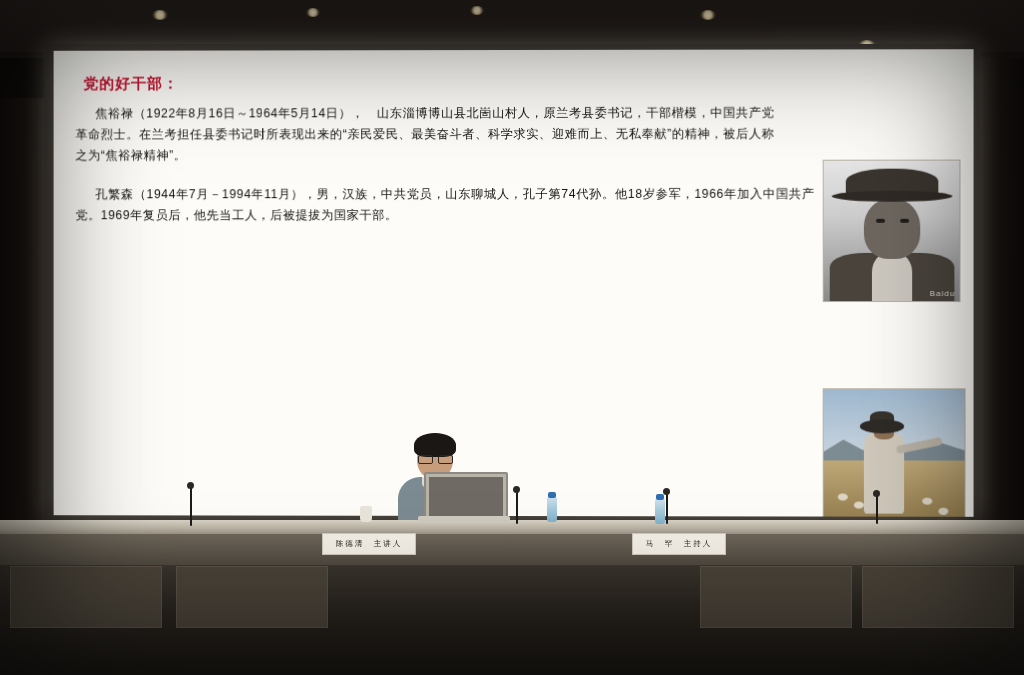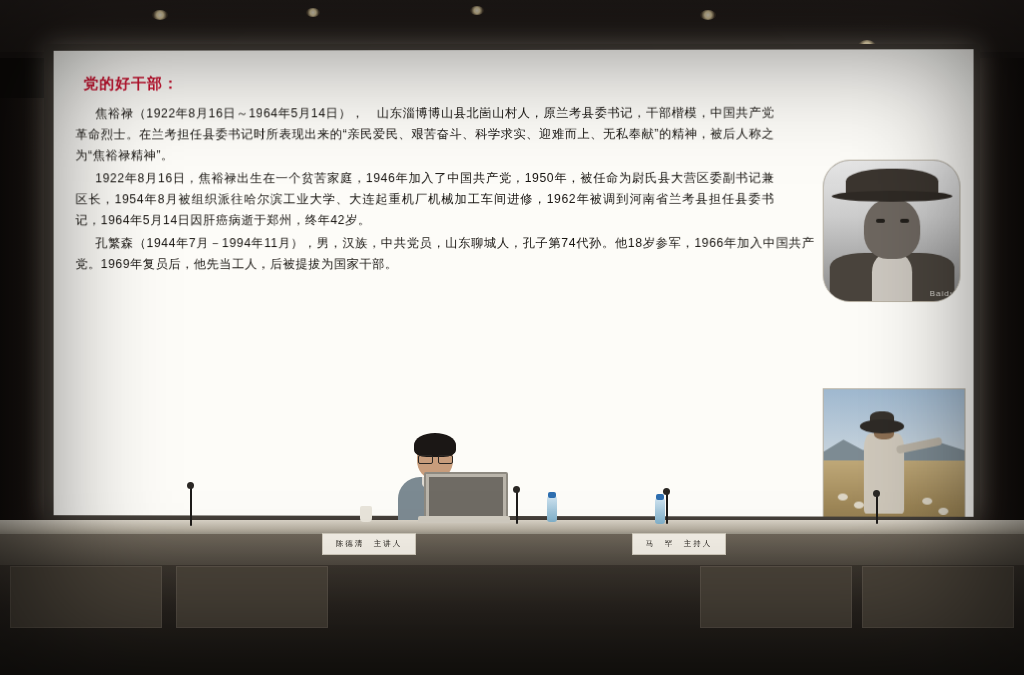--- a/index.html
+++ b/index.html
@@ -23,26 +23,26 @@
     background:#2b2622;box-shadow:0 0 22px rgba(255,250,235,.18);}
   .screen{position:absolute;left:52px;top:50px;width:920px;height:466px;
     background:#fdfcf8;overflow:hidden;
     transform:perspective(1400px) rotateY(-0.6deg);
     box-shadow:0 0 30px rgba(255,248,225,.25);}
   .screen-inner{position:absolute;inset:0;padding:18px 22px 0 22px;box-sizing:border-box;color:#17140f;}
 
   .slide-title{color:#c8102e;font-size:15px;font-weight:bold;letter-spacing:1px;margin:6px 0 10px 8px;}
   .para{font-size:12.2px;line-height:21px;letter-spacing:.6px;text-align:justify;color:#15120e;margin:0 0 2px 0;}
   .block1{width:700px;}
-  .block2{width:740px;margin-top:2px;}
+  .block2{width:740px;margin-top:18px;}
   .indent{text-indent:20px;}
 
   
   .photo{position:absolute;border:1px solid #b9b2a4;overflow:hidden;background:#999;}
-  .photo1{left:770px;top:110px;width:135px;height:140px;border-radius:27px;}
+  .photo1{left:770px;top:110px;width:135px;height:140px;}
   .p1-sky{position:absolute;inset:0;background:linear-gradient(180deg,#e9e6df 0%,#cfccc4 40%,#8d8a84 100%);filter:grayscale(1);}
   .p1-hat{position:absolute;left:22px;top:8px;width:92px;height:28px;background:#3b352f;border-radius:45% 45% 12% 12%;}
   .p1-brim{position:absolute;left:8px;top:30px;width:120px;height:11px;background:#2f2a25;border-radius:50%;}
   .p1-face{position:absolute;left:40px;top:38px;width:56px;height:60px;background:#6e6760;border-radius:46% 46% 42% 42%;}
   .p1-eye{position:absolute;width:9px;height:4px;background:#221f1b;border-radius:2px;}
   .p1-coat{position:absolute;left:6px;top:92px;width:124px;height:50px;background:#4a443d;border-radius:28% 28% 0 0;}
   .p1-shirt{position:absolute;left:48px;top:92px;width:40px;height:48px;background:#cdc8c0;border-radius:40% 40% 0 0;}
   .p1-wm{position:absolute;right:4px;bottom:3px;font-size:8px;color:#dbd8d2;letter-spacing:1px;}
 
   .photo2{left:770px;top:338px;width:140px;height:148px;}
@@ -108,22 +108,21 @@
   <div class="wall-left"></div>
   <div class="wall-right"></div>
   <div class="wall-top-left"></div>
 
   <div class="screen-frame"></div>
   <div class="screen">
     <div class="screen-inner">
       <div class="slide-title">党的好干部：</div>
 
       <div class="block1">
-        <p class="para indent">焦裕禄（1922年8月16日～1964年5月14日），　山东淄博博山县北崮山村人，原兰考县委书记，干部楷模，中国共产党革命烈士。在兰考担任县委书记时所表现出来的“亲民爱民、艰苦奋斗、科学求实、迎难而上、无私奉献”的精神，被后人称之为“焦裕禄精神”。</p>
-        <p class="para indent">1922年8月16日，焦裕禄出生在一个贫苦家庭，1946年加入了中国共产党，1950年，被任命为尉氏县大营区委副书记兼区长，1954年8月被组织派往哈尔滨工业大学、大连起重机厂机械加工车间进修，1962年被调到河南省兰考县担任县委书记，1964年5月14日因肝癌病逝于郑州，终年42岁。</p>
+        <p class="para indent">焦裕禄（1922年8月16日～1964年5月14日），　山东淄博博山县北崮山村人，原兰考县委书记，干部楷模，中国共产党革命烈士。在兰考担任县委书记时所表现出来的“亲民爱民、最美奋斗者、科学求实、迎难而上、无私奉献”的精神，被后人称之为“焦裕禄精神”。</p>
       </div>
 
       <div class="block2">
         <p class="para indent">孔繁森（1944年7月－1994年11月），男，汉族，中共党员，山东聊城人，孔子第74代孙。他18岁参军，1966年加入中国共产党。1969年复员后，他先当工人，后被提拔为国家干部。</p>
       </div>
 
       <div class="photo photo1">
         <div class="p1-sky"></div>
         <div class="p1-coat"></div>
         <div class="p1-shirt"></div>

